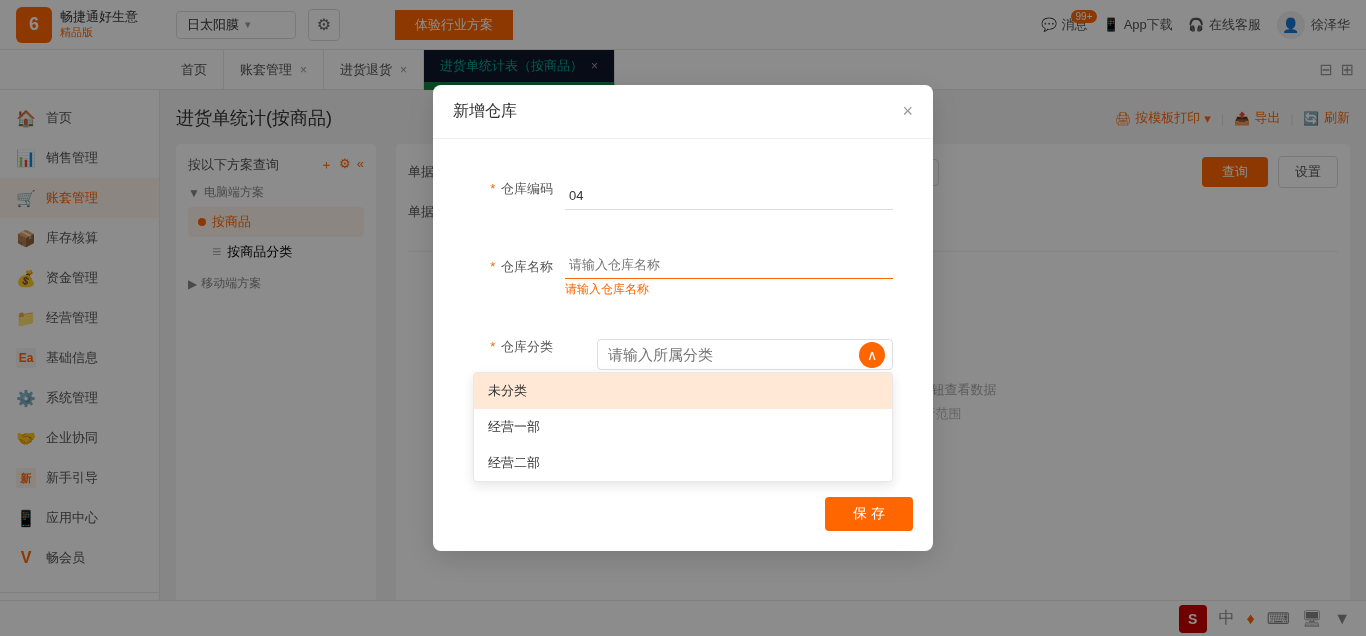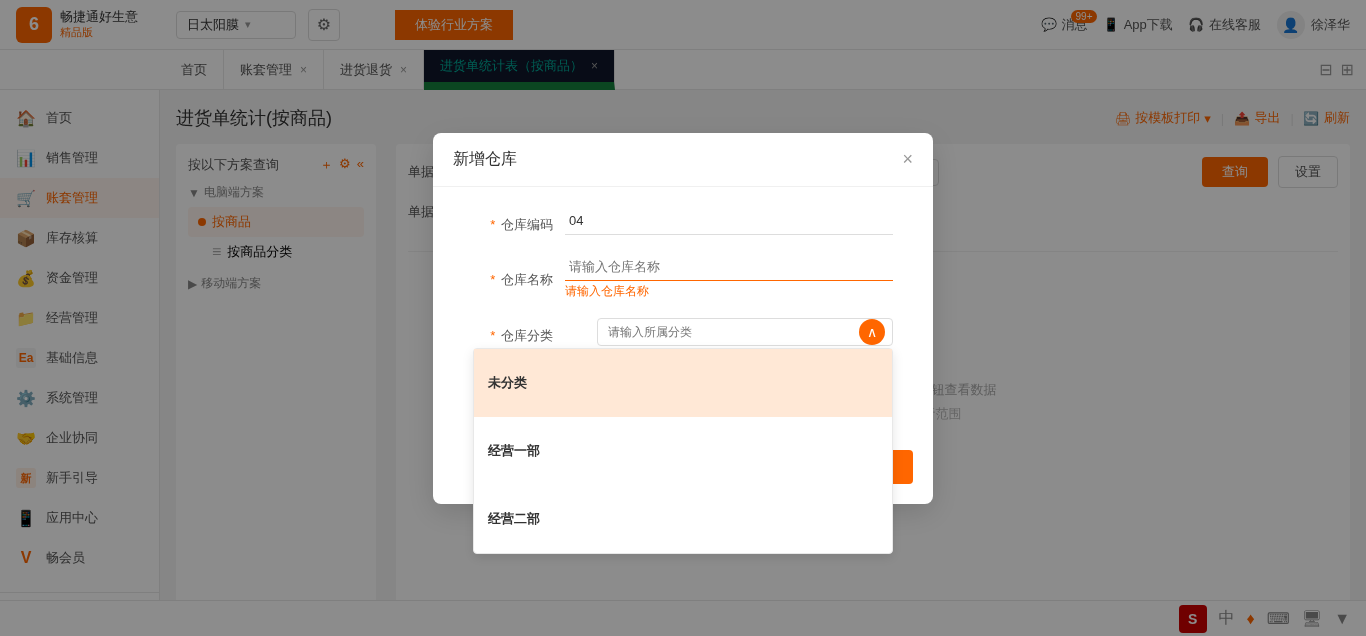--- a/index.html
+++ b/index.html
@@ -327,20 +327,21 @@
       width: 80px;
       font-size: 13px; color: #555;
       padding-top: 8px;
       text-align: right;
       flex-shrink: 0;
     }
     .form-label .required { color: #f60; margin-right: 2px; }
     .form-control {
       flex: 1;
       margin-left: 12px;
+      margin-top: 23px;
     }
     .form-input {
       width: 100%;
       border: none;
       border-bottom: 1px solid #ddd;
       padding: 6px 4px;
       font-size: 13px;
       outline: none;
       color: #333;
     }
@@ -353,21 +354,21 @@
       margin-top: 2px;
     }
     .category-input-wrap {
       position: relative;
     }
     .category-input {
       width: 100%;
       border: 1px solid #ddd;
       border-radius: 4px;
       padding: 6px 36px 6px 10px;
-      font-size: 12px;
+      font-size: 15px;
       outline: none;
       color: #999;
     }
     .category-arrow {
       position: absolute;
       right: 8px; top: 50%;
       transform: translateY(-50%);
       width: 26px; height: 26px;
       background: #f60;
       border-radius: 50%;
@@ -378,25 +379,24 @@
       position: absolute;
       top: 100%; left: 0; right: 0;
       background: #fff;
       border: 1px solid #e8e8e8;
       border-radius: 4px;
       box-shadow: 0 4px 12px rgba(0,0,0,0.1);
       z-index: 200;
       margin-top: 2px;
     }
     .dropdown-item {
-      padding: 25px 14px;
+      padding: 9px 14px;
       font-size: 13px;
       color: #333;
       cursor: pointer;
-      font-weight: bold;
     }
     .dropdown-item.highlighted { background: #ffe8d6; }
     .textarea-input {
       width: 100%;
       border: none;
       border-bottom: 1px solid #ddd;
       font-size: 13px;
       outline: none;
       resize: none;
       min-height: 32px;

